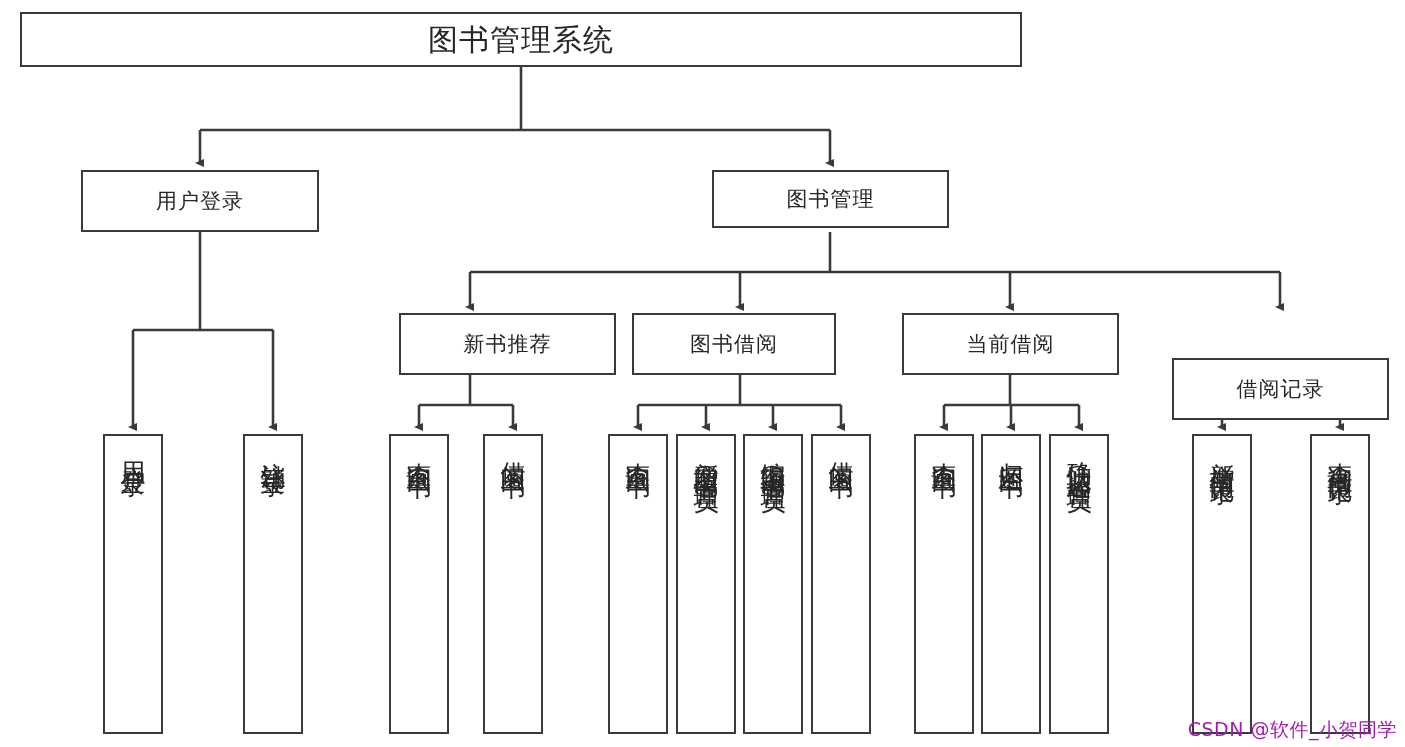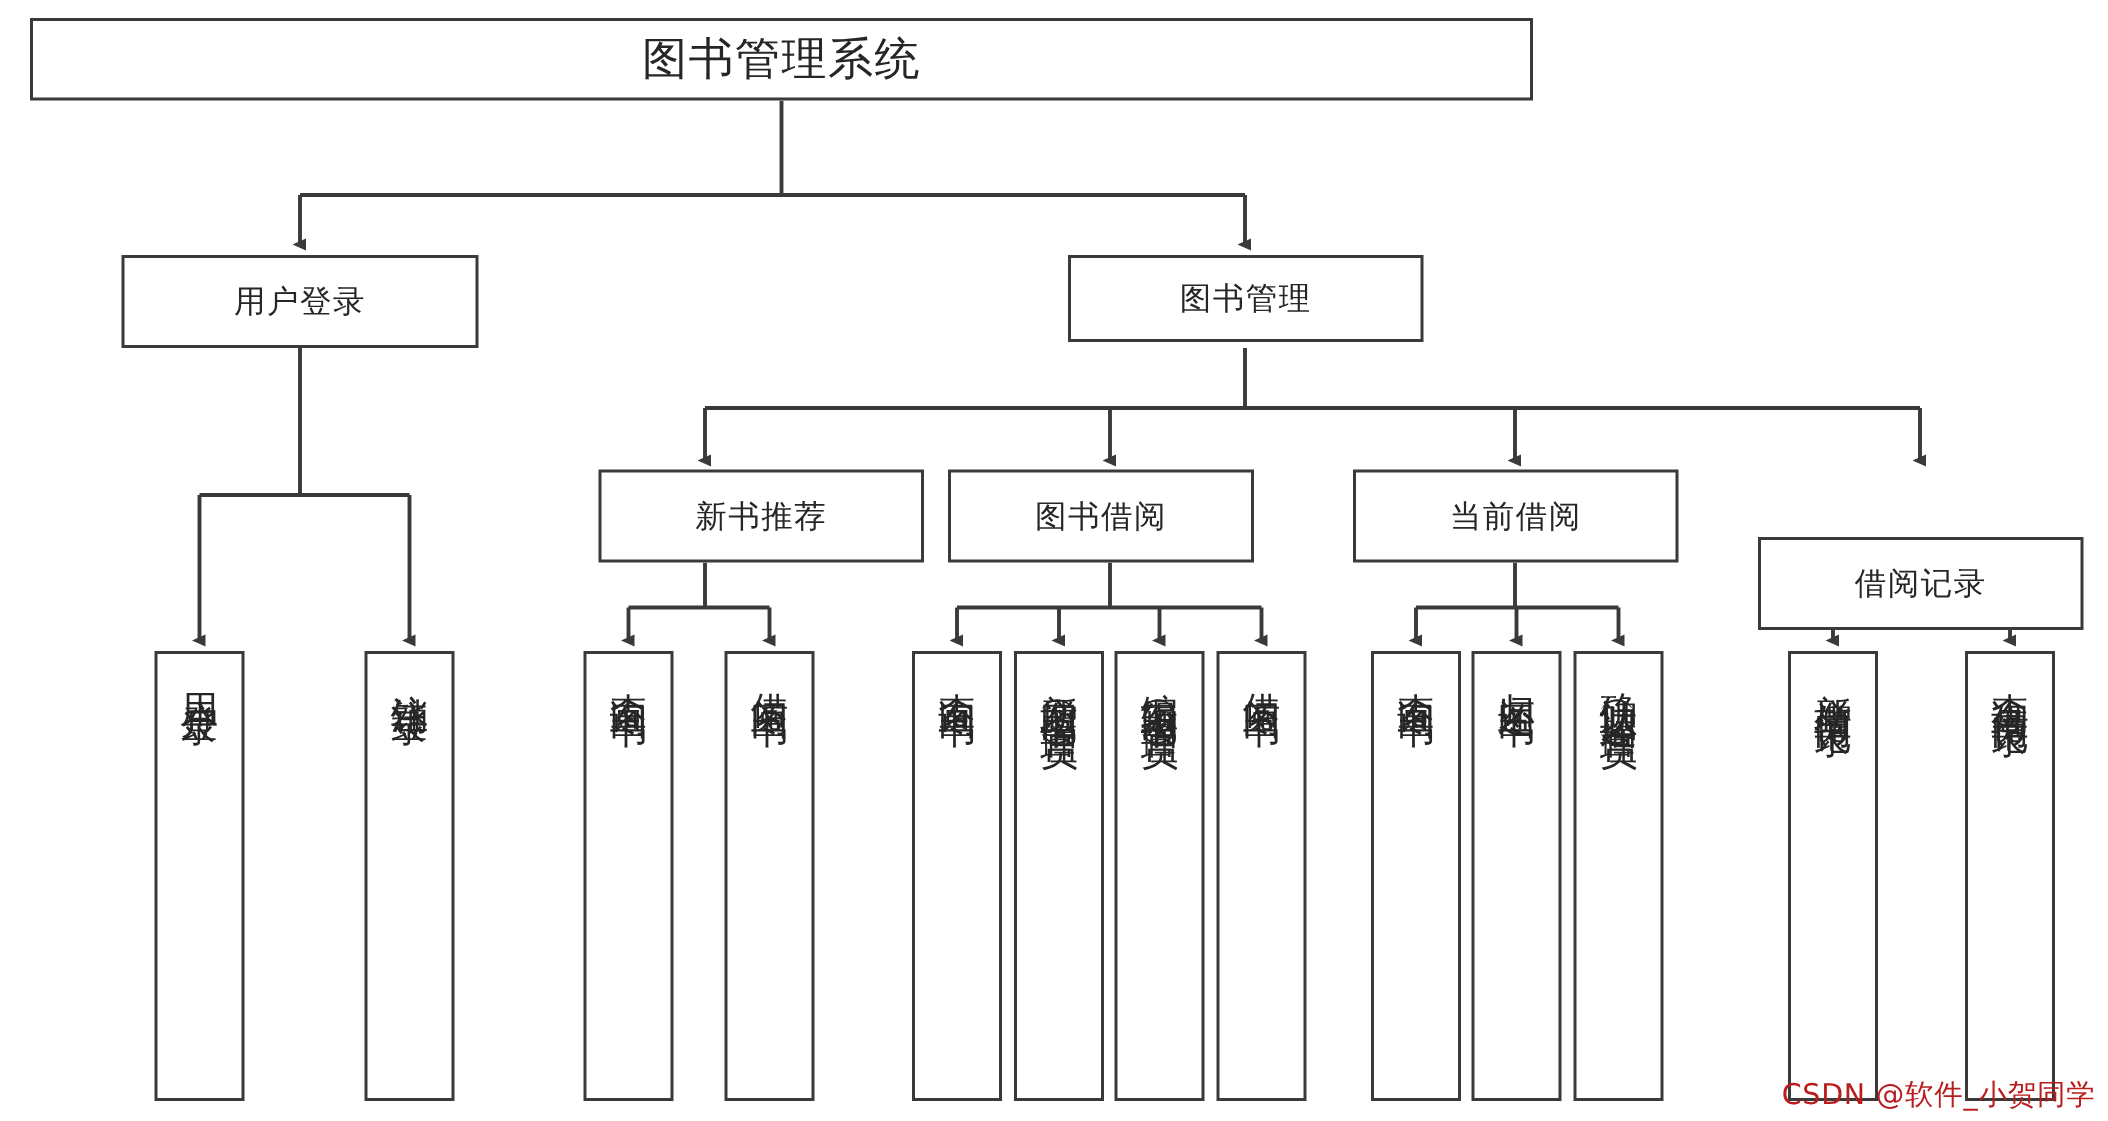--- a/index.html
+++ b/index.html
@@ -40,21 +40,21 @@
     font-size:25px;
     letter-spacing:4px;
     line-height:1.0;
     white-space:nowrap;
   }
 
   #watermark{
     position:absolute;
     right:8px;bottom:4px;
     font-size:19px;
-    color:#b91c1c;
+    color:#a21caf;
     letter-spacing:0.5px;
     white-space:nowrap;
     pointer-events:none;
   }
 </style>
 </head>
 <body>
 
 <div id="stage">
 

